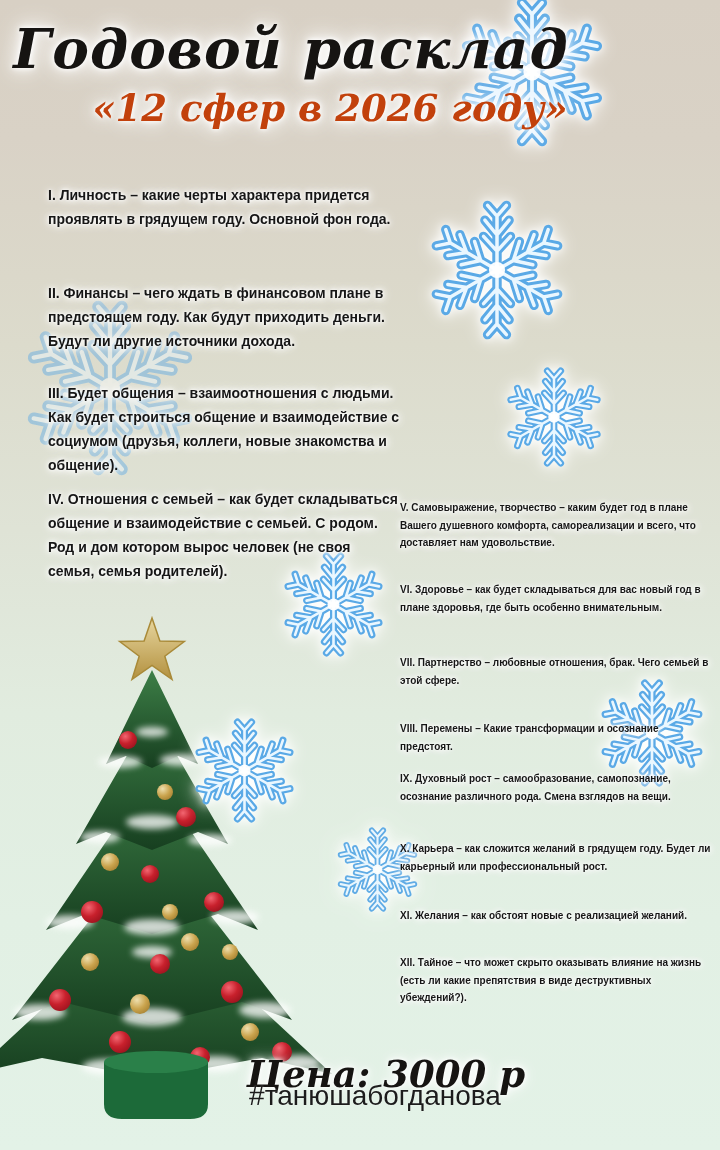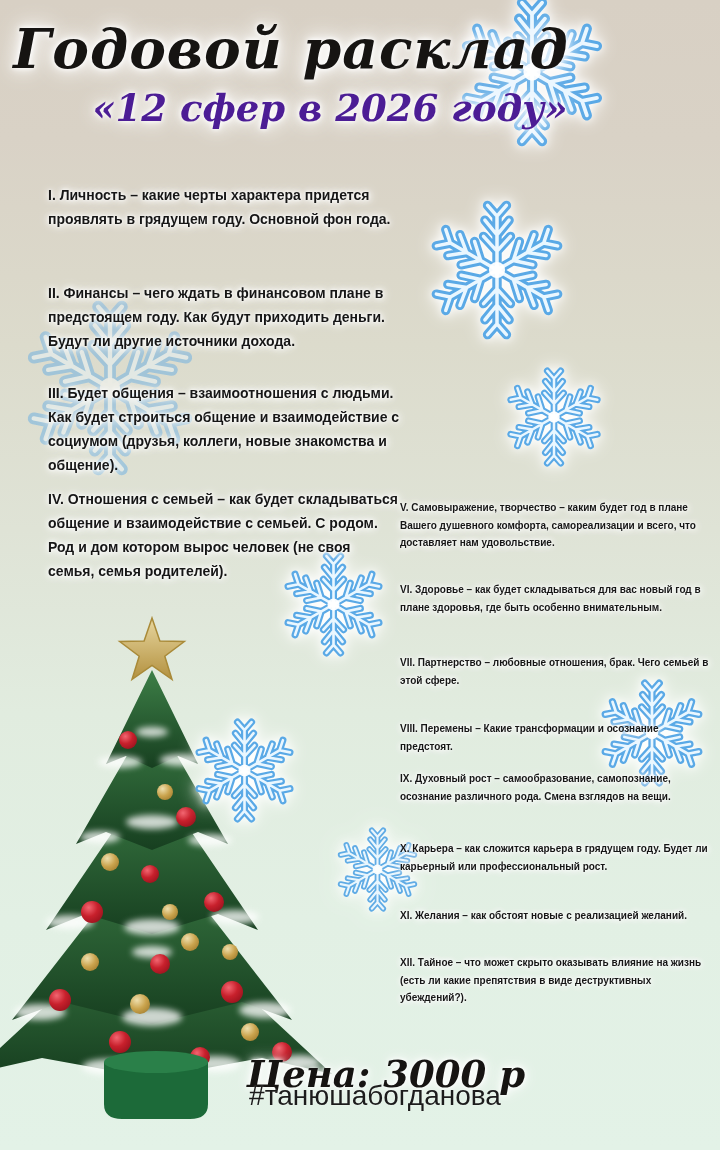--- a/index.html
+++ b/index.html
@@ -7,21 +7,21 @@
        font-family:"Liberation Sans",sans-serif;
        background:linear-gradient(180deg,#d8d0c4 0%,#d9d2c6 12%,#dcdbcc 30%,#dfe3d6 46%,#e0ead d 0%,#e1ecdf 62%,#e2f0e4 80%,#e3f2e7 100%);}
   .bg{position:absolute;inset:0;z-index:0;
       background:linear-gradient(180deg,#d8d0c4 0%,#d9d2c6 12%,#dcdbcc 30%,#dfe3d6 46%,#e1ecdf 62%,#e2f0e4 80%,#e3f2e7 100%);}
   .title{position:absolute;left:0;top:16px;width:582px;text-align:center;z-index:5;
          font-family:"DejaVu Serif",serif;font-style:italic;font-weight:800;
          font-size:55px;color:#161412;letter-spacing:1px;
          text-shadow:0 0 4px #fff,0 0 9px #fff,0 0 18px #fff,0 0 28px rgba(255,255,255,.95);}
   .subtitle{position:absolute;left:0;top:86px;width:660px;text-align:center;z-index:5;
          font-family:"DejaVu Serif",serif;font-style:italic;font-weight:bold;
-         font-size:37px;color:#4c1d95;letter-spacing:0px;
+         font-size:37px;color:#c2410c;letter-spacing:0px;
          text-shadow:0 0 4px #fff,0 0 9px #fff,0 0 18px #fff,0 0 26px rgba(255,255,255,.95);}
   .item{position:absolute;z-index:5;color:#161616;font-weight:bold;
         text-shadow:0 0 3px #fff,0 0 6px #fff,1px 1px 8px #fff,0 0 14px rgba(255,255,255,.9);}
   .left-item{left:48px;width:352px;font-size:14px;line-height:24px;}
   .right-item{left:400px;width:314px;font-size:10px;line-height:17.5px;}
   .price{position:absolute;left:235px;top:1052px;width:290px;text-align:right;z-index:6;
          font-family:"DejaVu Serif",serif;font-style:italic;font-weight:800;
          font-size:37px;color:#161412;
          text-shadow:0 0 4px #fff,0 0 8px #fff,0 0 16px #fff;}
   .hashtag{position:absolute;left:160px;top:1080px;width:430px;text-align:center;z-index:6;
@@ -173,18 +173,18 @@
 <div class="item left-item" style="top:183px">I. Личность – какие черты характера придется проявлять в грядущем году. Основной фон года.</div>
 <div class="item left-item" style="top:281px">II. Финансы – чего ждать в финансовом плане в предстоящем году. Как будут приходить деньги. Будут ли другие источники дохода.</div>
 <div class="item left-item" style="top:381px">III. Будет общения – взаимоотношения с людьми. Как будет строиться общение и взаимодействие с социумом (друзья, коллеги, новые знакомства и общение).</div>
 <div class="item left-item" style="top:487px">IV. Отношения с семьей – как будет складываться общение и взаимодействие с семьей. С родом. Род и дом котором вырос человек (не своя семья, семья родителей).</div>
 
 <div class="item right-item" style="top:499px">V. Самовыражение, творчество – каким будет год в плане Вашего душевного комфорта, самореализации и всего, что доставляет нам удовольствие.</div>
 <div class="item right-item" style="top:581px">VI. Здоровье – как будет складываться для вас новый год в плане здоровья, где быть особенно внимательным.</div>
 <div class="item right-item" style="top:654px">VII. Партнерство – любовные отношения, брак. Чего семьей в этой сфере.</div>
 <div class="item right-item" style="top:720px">VIII. Перемены – Какие трансформации и осознание предстоят.</div>
 <div class="item right-item" style="top:770px">IX. Духовный рост – самообразование, самопознание, осознание различного рода. Смена взглядов на вещи.</div>
-<div class="item right-item" style="top:840px">X. Карьера – как сложится карьера в грядущем году. Будет ли карьерный или профессиональный рост.</div>
+<div class="item right-item" style="top:840px">X. Карьера – как сложится желаний в грядущем году. Будет ли карьерный или профессиональный рост.</div>
 <div class="item right-item" style="top:907px">XI. Желания – как обстоят новые с реализацией желаний.</div>
 <div class="item right-item" style="top:954px">XII. Тайное – что может скрыто оказывать влияние на жизнь (есть ли какие препятствия в виде деструктивных убеждений?).</div>
 
 <div class="price">Цена: 3000 р</div>
 <div class="hashtag">#танюшабогданова</div>
 
 </body></html>

